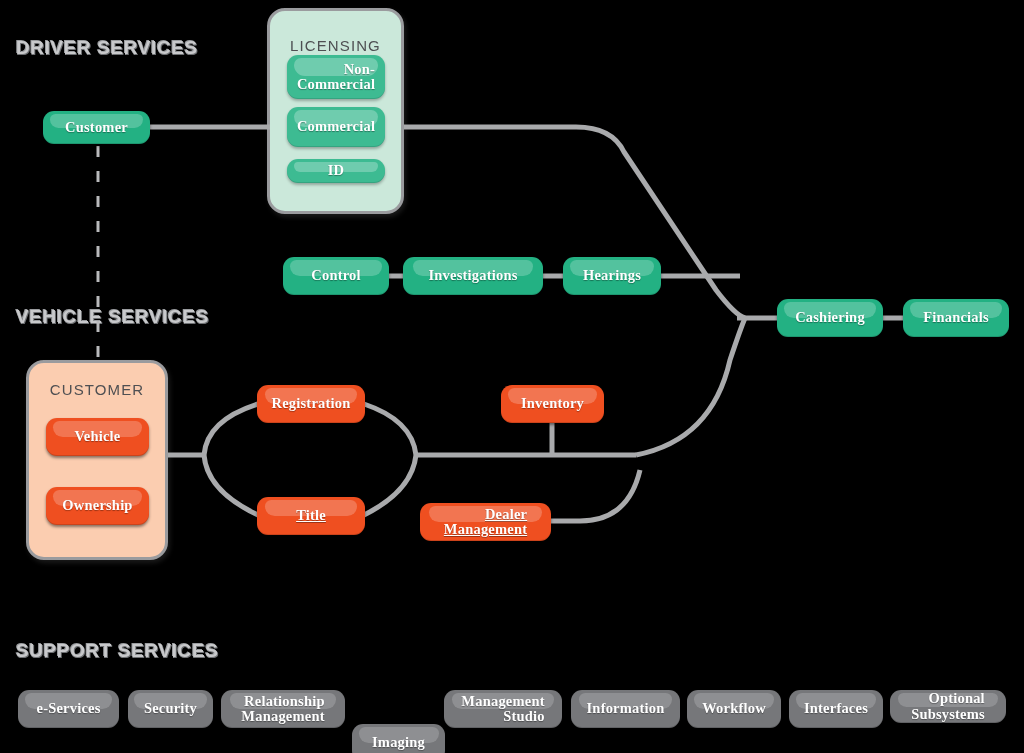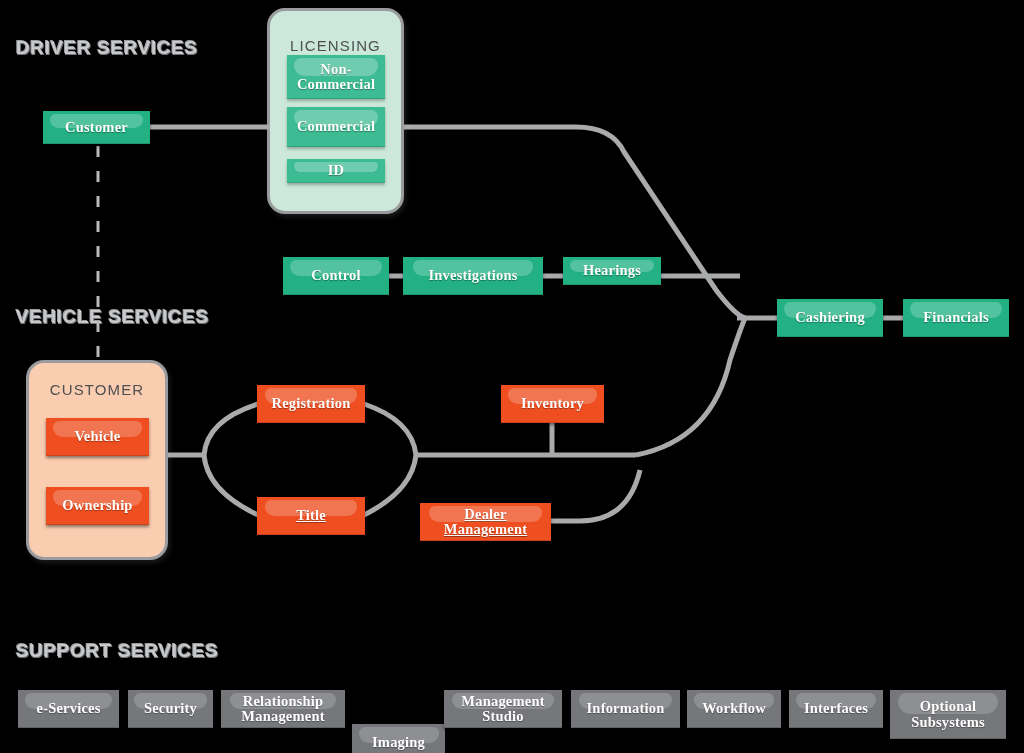--- a/index.html
+++ b/index.html
@@ -39,25 +39,25 @@
     font-family:"Liberation Sans",sans-serif;
     font-size:15px;
     letter-spacing:1.1px;
     color:#4e4f52;
   }
 
   
   .node{
     position:absolute;
     box-sizing:border-box;
-    border-radius:0;
+    border-radius:11px;
     display:flex;
     align-items:center;
     justify-content:center;
-    text-align:center;
+    text-align:right;
     color:#ffffff;
     font-family:"Liberation Serif",serif;
     font-weight:bold;
     font-size:14.5px;
     line-height:1.04;
     letter-spacing:.2px;
     text-shadow:0 1px 1px rgba(0,0,0,.35);
     overflow:hidden;
     z-index:5;
   }
@@ -162,21 +162,21 @@
   <div class="node green" style="left:43px;top:111px;width:107px;height:33px;">
     <span class="label">Customer</span>
   </div>
 
   <div class="node green" style="left:283px;top:257px;width:106px;height:38px;">
     <span class="label">Control</span>
   </div>
   <div class="node green" style="left:403px;top:257px;width:140px;height:38px;">
     <span class="label">Investigations</span>
   </div>
-  <div class="node green" style="left:563px;top:257px;width:98px;height:28px;">
+  <div class="node green" style="left:563px;top:257px;width:98px;height:38px;">
     <span class="label">Hearings</span>
   </div>
 
   <div class="node green" style="left:777px;top:299px;width:106px;height:38px;">
     <span class="label">Cashiering</span>
   </div>
   <div class="node green" style="left:903px;top:299px;width:106px;height:38px;">
     <span class="label">Financials</span>
   </div>
 
@@ -220,17 +220,17 @@
   </div>
   <div class="node gray" style="left:571px;top:690px;width:109px;height:38px;">
     <span class="label">Information</span>
   </div>
   <div class="node gray" style="left:687px;top:690px;width:94px;height:38px;">
     <span class="label">Workflow</span>
   </div>
   <div class="node gray" style="left:789px;top:690px;width:94px;height:38px;">
     <span class="label">Interfaces</span>
   </div>
-  <div class="node gray" style="left:890px;top:690px;width:116px;height:49px;">
+  <div class="node gray" style="left:890px;top:690px;width:116px;height:33px;">
     <span class="label">Optional<br>Subsystems</span>
   </div>
 
 </div>
 
 </body></html>

